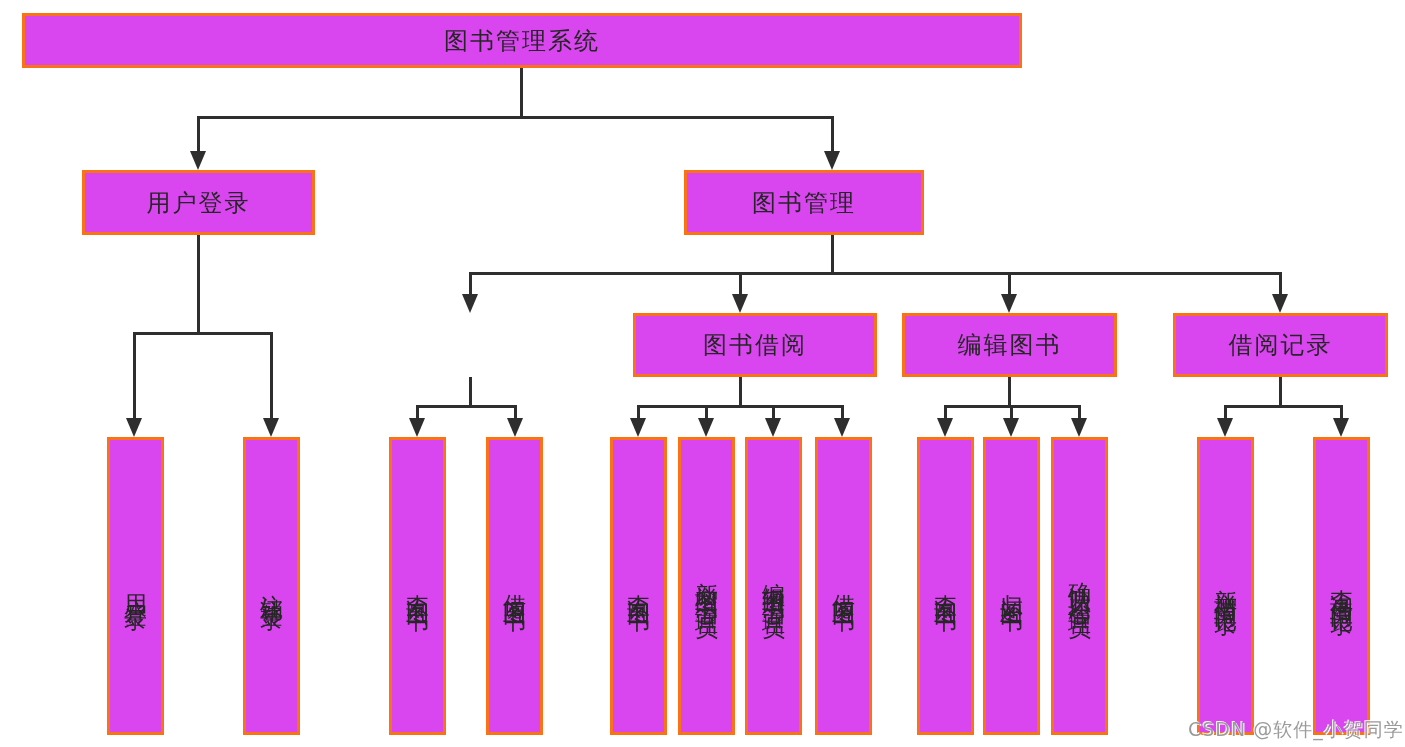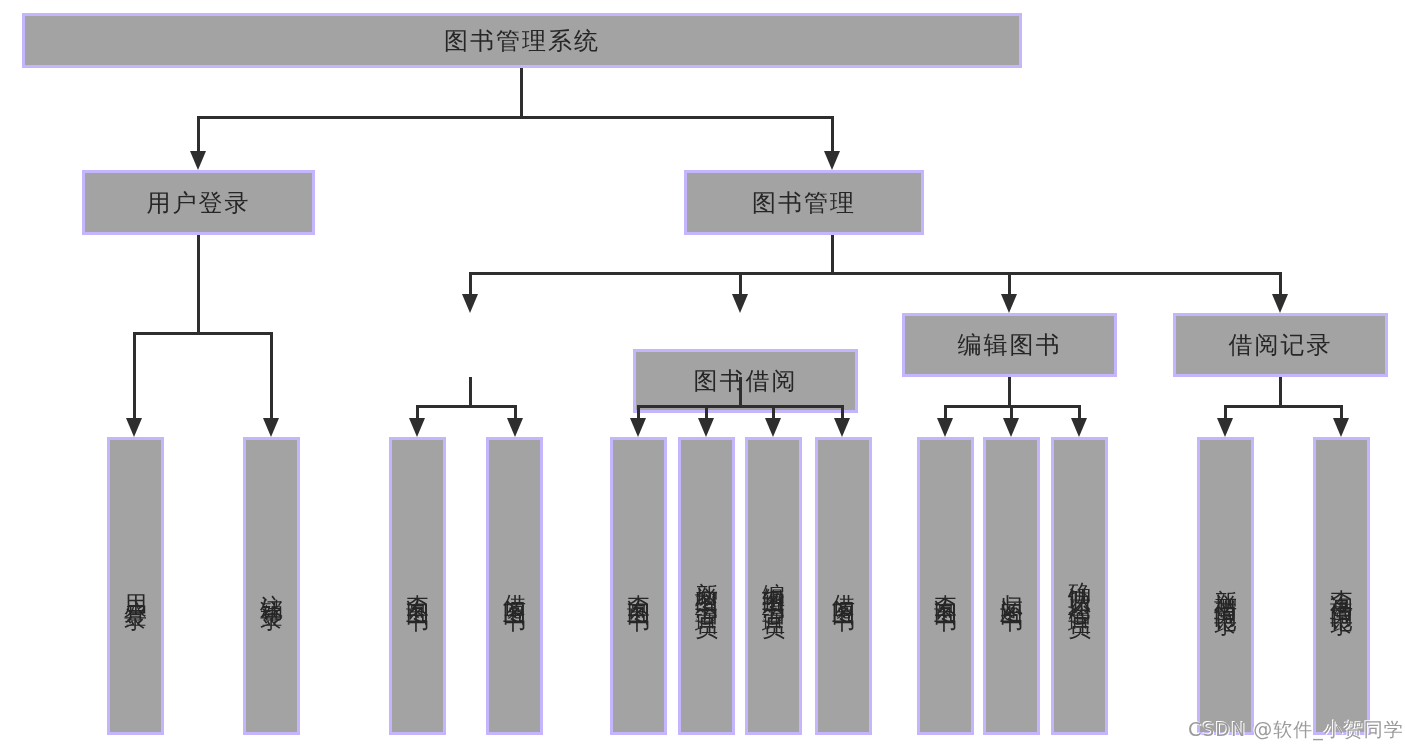--- a/index.html
+++ b/index.html
@@ -11,22 +11,22 @@
     position: relative;
     width: 1405px;
     height: 747px;
     background: #ffffff;
     font-family: "DejaVu Sans", "Liberation Sans", sans-serif;
     overflow: hidden;
   }
   .node {
     position: absolute;
     box-sizing: border-box;
-    border: 3px solid #c4b5fd;
-    background: #a3a3a3;
+    border: 3px solid #f97316;
+    background: #d946ef;
     color: #262626;
     display: flex;
     align-items: center;
     justify-content: center;
     text-align: right;
   }
   .node.h {
     font-size: 24px;
     letter-spacing: 2px;
     white-space: nowrap;
@@ -92,21 +92,21 @@
   <div class="hline" style="left:469px; top:272px; width:813px;"></div>
   <div class="vline" style="left:469px; top:272px; height:23px;"></div>
   <div class="arrow" style="left:462px; top:294px;"></div>
   <div class="vline" style="left:739px; top:272px; height:23px;"></div>
   <div class="arrow" style="left:732px; top:294px;"></div>
   <div class="vline" style="left:1008px; top:272px; height:23px;"></div>
   <div class="arrow" style="left:1001px; top:294px;"></div>
   <div class="vline" style="left:1279px; top:272px; height:23px;"></div>
   <div class="arrow" style="left:1272px; top:294px;"></div>
 
-  <div class="node h" style="left:633px; top:313px; width:225px; height:64px;margin-top:36px;">图书借阅</div>
+  <div class="node h" style="left:633px; top:313px; width:244px; height:64px;">图书借阅</div>
   <div class="node h" style="left:902px; top:313px; width:215px; height:64px;">编辑图书</div>
   <div class="node h" style="left:1173px; top:313px; width:215px; height:64px;">借阅记录</div>
 
   <div class="vline" style="left:469px; top:377px; height:31px;"></div>
   <div class="hline" style="left:416px; top:405px; width:101px;"></div>
   <div class="vline" style="left:416px; top:405px; height:14px;"></div>
   <div class="arrow" style="left:409px; top:418px;"></div>
   <div class="vline" style="left:514px; top:405px; height:14px;"></div>
   <div class="arrow" style="left:507px; top:418px;"></div>
 

